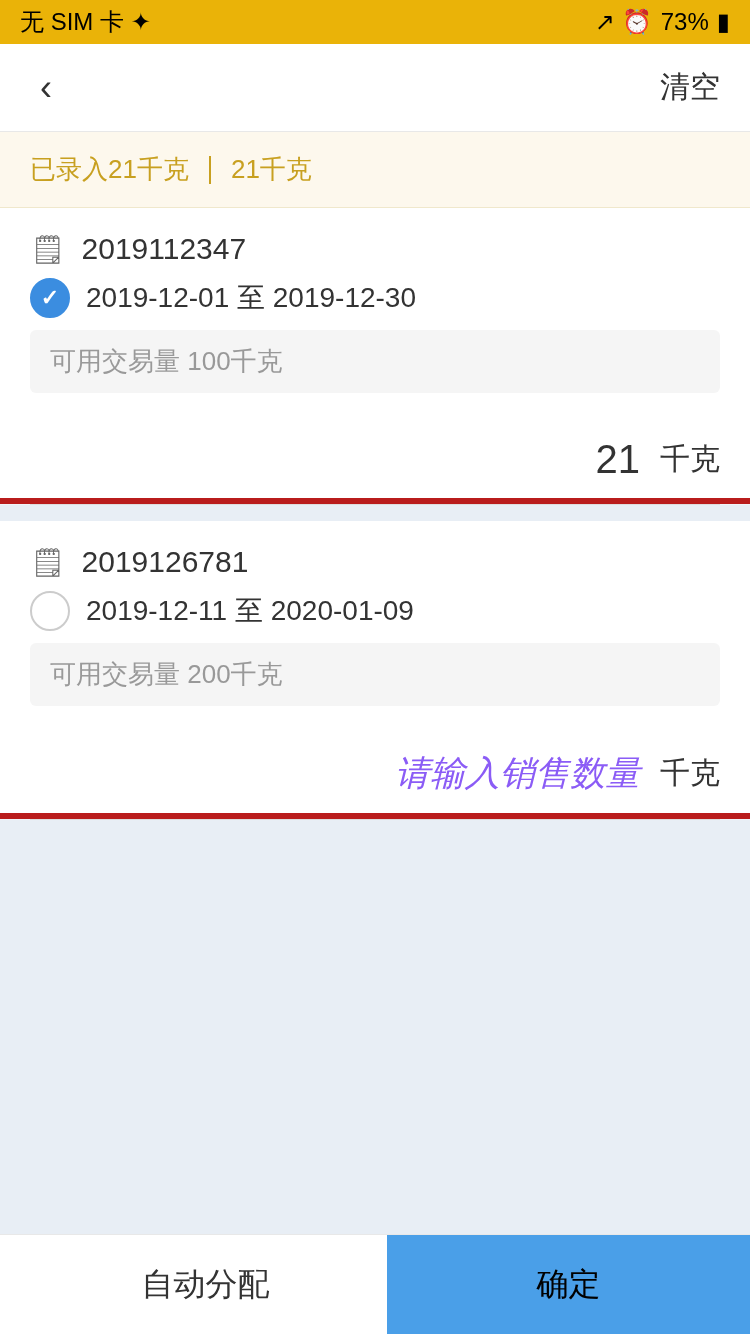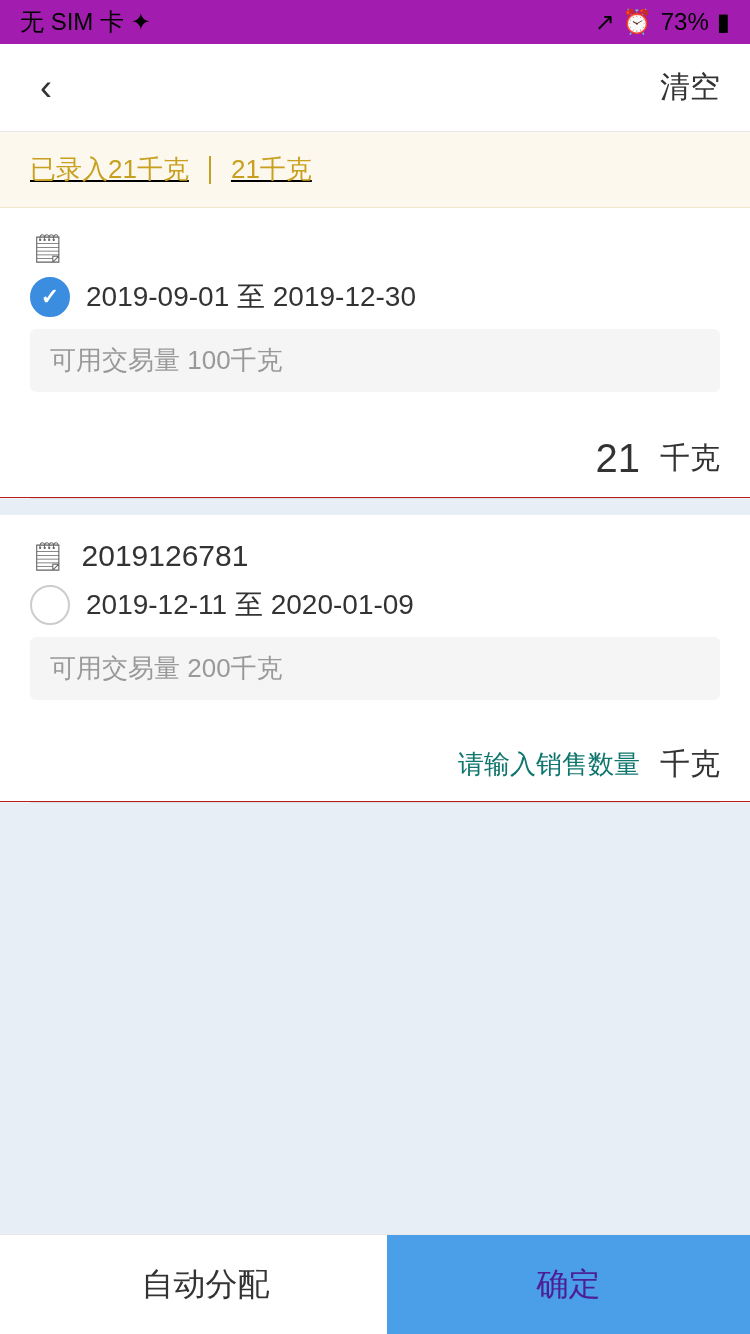--- a/index.html
+++ b/index.html
@@ -8,21 +8,21 @@
       width: 750px;
       min-height: 1334px;
       font-family: -apple-system, "PingFang SC", "Helvetica Neue", sans-serif;
       background: #f0f4f8;
       overflow-x: hidden;
     }
 
     
     .status-bar {
       height: 44px;
-      background: #a21caf;
+      background: #eab308;
       display: flex;
       align-items: center;
       justify-content: space-between;
       padding: 0 20px;
       font-size: 26px;
       font-weight: 500;
     }
     .status-left { display: flex; align-items: center; gap: 10px; font-size: 24px; }
     .status-center { font-size: 30px; font-weight: 600; }
     .status-right { display: flex; align-items: center; gap: 8px; font-size: 24px; }
@@ -56,21 +56,20 @@
     }
 
     
     .summary-bar {
       background: #fdf8ed;
       padding: 20px 30px;
       display: flex;
       align-items: center;
       gap: 20px;
       border-bottom: 1px solid #f0e8cc;
-      text-decoration: underline;
     }
     .summary-text {
       font-size: 26px;
       color: #c8a020;
     }
     .summary-divider {
       width: 2px;
       height: 28px;
       background: #c8a020;
     }
@@ -135,34 +134,35 @@
       color: #999;
       margin-left: 0;
     }
     .quantity-input-row {
       display: flex;
       align-items: center;
       justify-content: flex-end;
       gap: 20px;
       padding: 20px 30px 16px;
       background: #fff;
-      border-bottom: 1px solid #b91c1c;
+      border-bottom: 6px solid #b91c1c;
     }
     .quantity-value {
       font-size: 40px;
       color: #333;
       font-weight: 400;
     }
     .quantity-unit {
       font-size: 30px;
       color: #333;
     }
     .quantity-input-placeholder {
-      font-size: 26px;
-      color: #0f766e;
+      font-size: 35px;
+      color: #8b5cf6;
+      font-style: italic;
     }
     .divider-line {
       height: 1px;
       background: #ddd;
       margin: 0 30px;
     }
     .section-divider {
       height: 16px;
       background: #e8eef5;
     }
@@ -188,21 +188,21 @@
       background: #fff;
       cursor: pointer;
       padding-left: 24px;
     }
     .btn-confirm {
       flex: 1;
       display: flex;
       align-items: center;
       justify-content: center;
       font-size: 32px;
-      color: #4c1d95;
+      color: #000000;
       background: #4a9fe8;
       cursor: pointer;
     }
 
     .page-content {
       padding-bottom: 100px;
     }
   </style>
 </head>
 <body>
@@ -228,24 +228,25 @@
 
   <div class="summary-bar">
     <span class="summary-text">已录入21千克</span>
     <div class="summary-divider"></div>
     <span class="summary-text">21千克</span>
   </div>
 
   <div class="batch-item">
     <div class="batch-header">
       <span class="batch-id-icon">🗒</span>
+      <span class="batch-id">2019112347</span>
     </div>
     <div class="batch-date-row">
       <div class="radio-circle checked"></div>
-      <span class="batch-date">2019-09-01 至 2019-12-30</span>
+      <span class="batch-date">2019-12-01 至 2019-12-30</span>
     </div>
     <div class="batch-quantity-bar">可用交易量 100千克</div>
   </div>
 
   <div class="quantity-input-row">
     <span class="quantity-value">21</span>
     <span class="quantity-unit">千克</span>
   </div>
   <div class="divider-line"></div>
 

